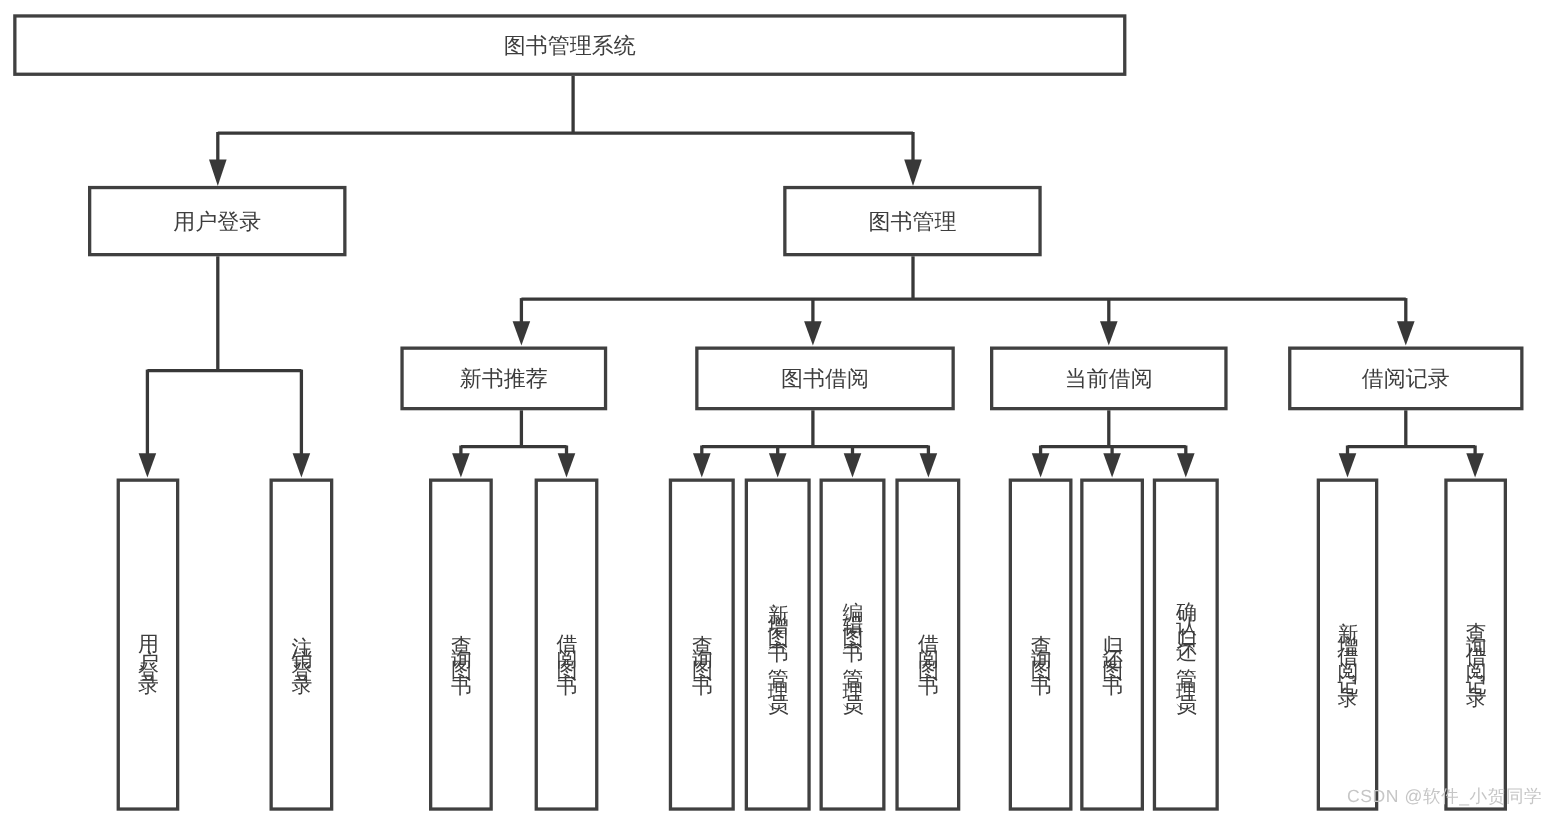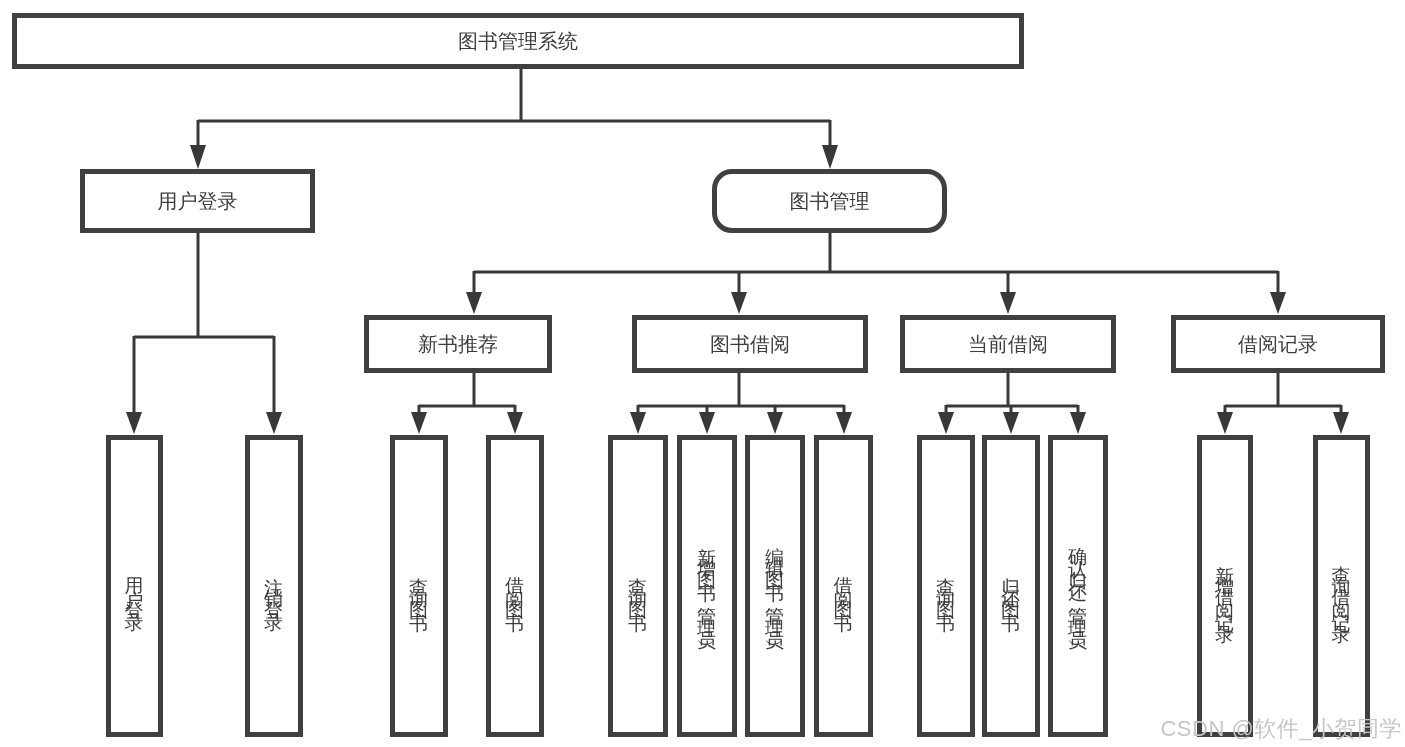--- a/index.html
+++ b/index.html
@@ -3,27 +3,27 @@
 <meta charset="utf-8">
 <style>
   html,body { margin:0; padding:0; background:#ffffff; }
   .canvas {
     position:relative; width:1405px; height:747px; background:#ffffff;
     font-family:"Liberation Sans", sans-serif; color:#3d3d3d; overflow:hidden;
   }
   .connectors { position:absolute; left:0; top:0; width:1405px; height:747px; }
   .box {
     position:absolute; box-sizing:border-box;
-    border:5px solid #404040; background:#ffffff;
+    border:3px solid #404040; background:#ffffff;
     display:flex; align-items:center; justify-content:center;
     font-size:20px; color:#3d3d3d; text-align:center;
   }
   .root  { left:12px;  top:13px;  width:1012px; height:56px; }
   .lvl1a { left:80px;  top:169px; width:235px;  height:64px; }
-  .lvl1b { left:712px; top:169px; width:235px;  height:64px;border-radius:20px; }
+  .lvl1b { left:712px; top:169px; width:235px;  height:64px; }
   .lvl2a { left:364px;  top:315px; width:188px; height:58px; }
   .lvl2b { left:632px;  top:315px; width:236px; height:58px; }
   .lvl2c { left:900px;  top:315px; width:216px; height:58px; }
   .lvl2d { left:1171px; top:315px; width:214px; height:58px; }
   .leaf { top:435px; height:302px; }
   .leaf .vtext {
     writing-mode:vertical-rl; text-orientation:mixed;
     font-size:19px; line-height:1; letter-spacing:12px;
     white-space:nowrap;
   }
@@ -35,21 +35,21 @@
   .lf { left:677px;  width:60px; }
   .lg { left:745px;  width:60px; }
   .lh { left:814px;  width:59px; }
   .li { left:917px;  width:58px; }
   .lj { left:982px;  width:58px; }
   .lk { left:1048px; width:60px; }
   .ll { left:1197px; width:56px; }
   .lm { left:1313px; width:57px; }
   .watermark {
     position:absolute; right:3px; top:714px; z-index:5;
-    font-size:22px; color:#c6c6c6; white-space:nowrap; letter-spacing:0.5px;
+    font-size:16px; color:#c6c6c6; white-space:nowrap; letter-spacing:0.5px;
   }
 </style>
 </head>
 <body>
 
 <div class="canvas">
 
   <svg class="connectors" viewBox="0 0 1405 747" xmlns="http://www.w3.org/2000/svg">
     <g stroke="#383838" stroke-width="3" fill="none">
 

